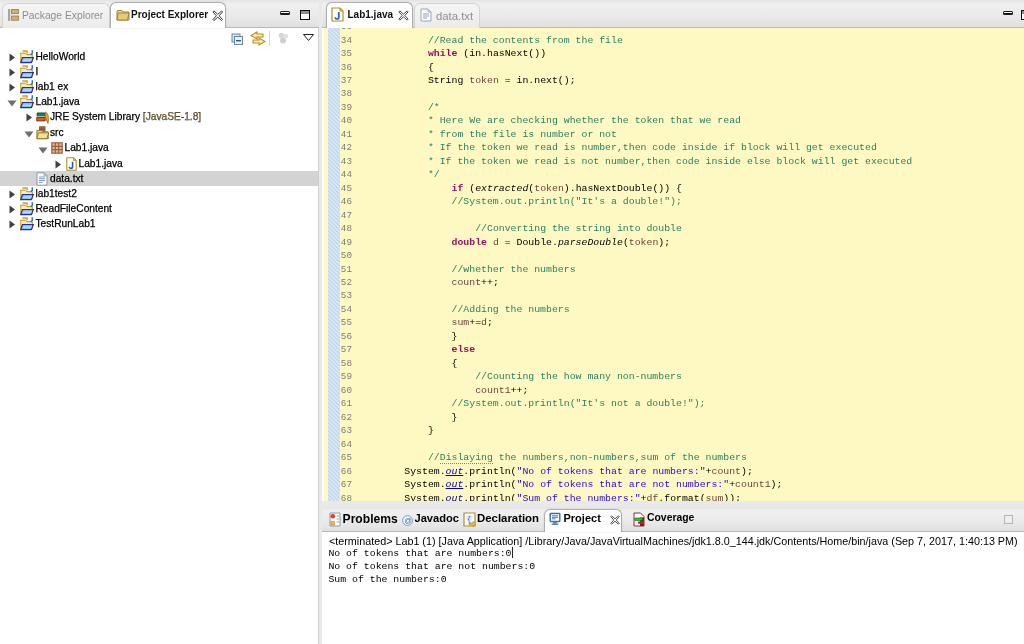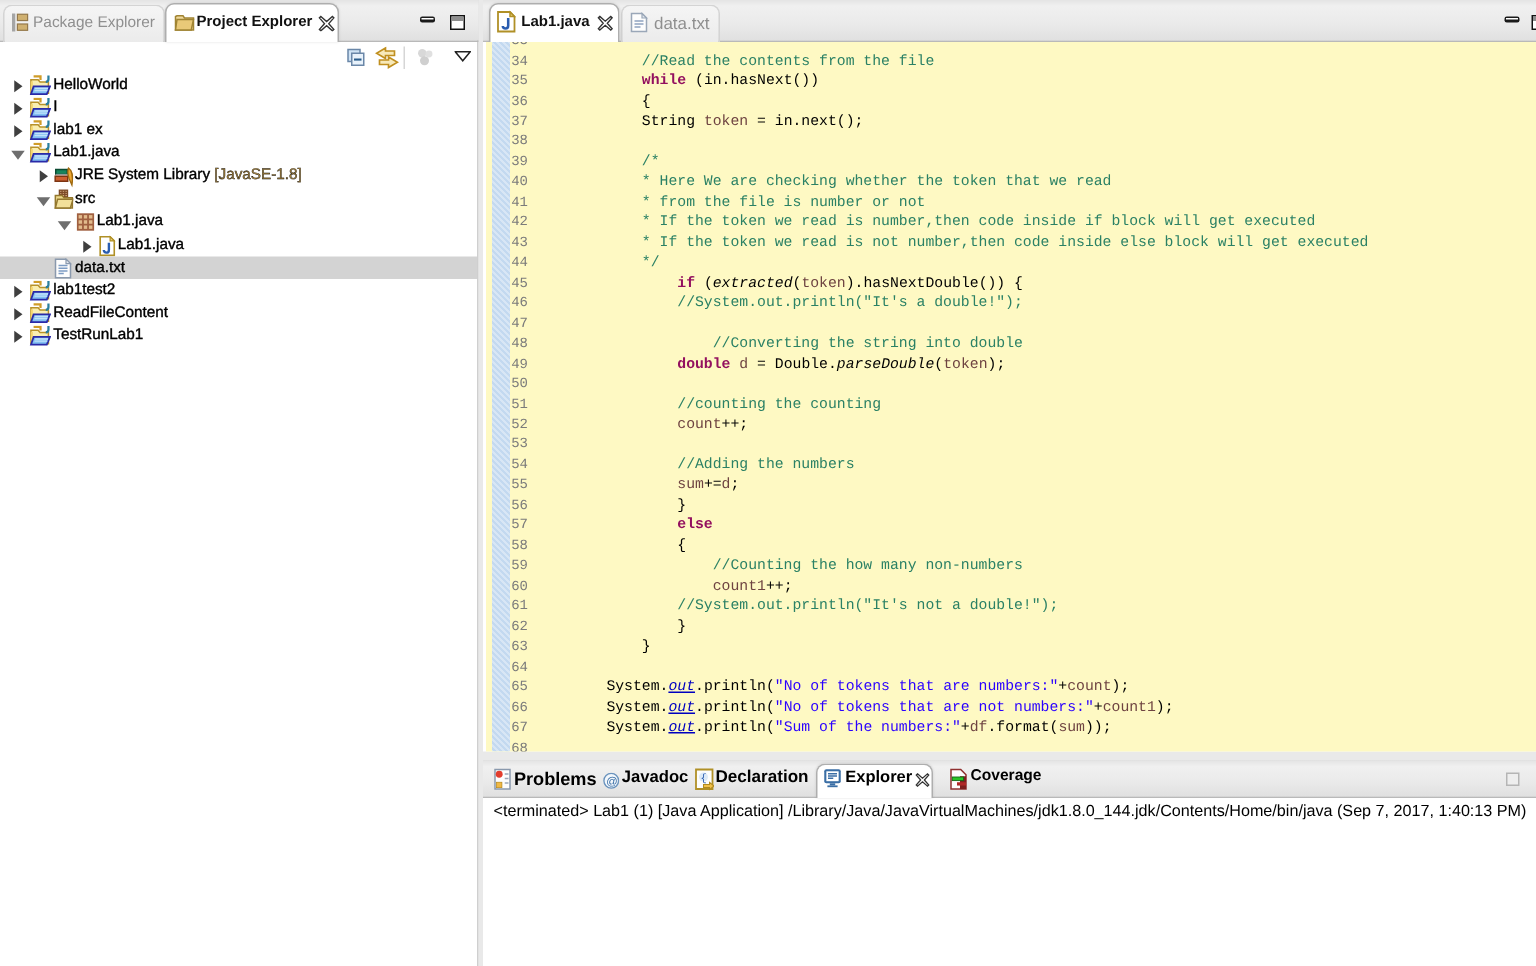--- a/index.html
+++ b/index.html
@@ -340,34 +340,35 @@
             <span class="c">* from the file is number or not</span>
             <span class="c">* If the token we read is number,then code inside if block will get executed</span>
             <span class="c">* If the token we read is not number,then code inside else block will get executed</span>
             <span class="c">*/</span>
                 <span class="k">if</span> (<span class="m">extracted</span>(<span class="v">token</span>).hasNextDouble()) {
                 <span class="c">//System.out.println("It's a double!");</span>
 
                     <span class="c">//Converting the string into double</span>
                 <span class="k">double</span> <span class="v">d</span> = Double.<span class="m">parseDouble</span>(<span class="v">token</span>);
 
-                <span class="c">//counting the counting</span>
+                <span class="c">//whether the numbers</span>
                 <span class="v">count</span>++;
 
                 <span class="c">//Adding the numbers</span>
                 <span class="v">sum</span>+=<span class="v">d</span>;
                 }
                 <span class="k">else</span>
                 {
                     <span class="c">//Counting the how many non-numbers</span>
                     <span class="v">count1</span>++;
                 <span class="c">//System.out.println("It's not a double!");</span>
                 }
             }
 
+            <span class="c">//<span class="sq">Dislaying</span> the numbers,non-numbers,sum of the numbers</span>
         System.<span class="o">out</span>.println(<span class="s">"No of tokens that are numbers:"</span>+<span class="v">count</span>);
         System.<span class="o">out</span>.println(<span class="s">"No of tokens that are not numbers:"</span>+<span class="v">count1</span>);
         System.<span class="o">out</span>.println(<span class="s">"Sum of the numbers:"</span>+<span class="v">df</span>.format(<span class="v">sum</span>));</div>
 </div>
 
 <div id="bottompanel" class="abs" style="border-top:1px solid #c9c9c9;"></div>
 <div id="bottabs" class="abs tabbar"></div>
 <div class="tab-active" style="left:544px; top:509px; width:78px; height:23px;"></div>
 
 <div class="abs" style="left:329px; top:512px;">
@@ -395,30 +396,33 @@
 <span class="btab" style="left:477px; font-size:11.4px;">Declaration</span>
 <div class="abs" style="left:549px; top:512px;">
   <svg width="12" height="15" viewBox="0 0 12 15">
       <rect x="0.5" y="0.8" width="11" height="9.4" rx="1.4" fill="#3a6ea5"></rect>
       <rect x="1.9" y="2.2" width="8.2" height="6.6" fill="#fff"></rect>
       <path d="M3 3.8 H9 M3 5.3 H9 M3 6.8 H6.5" stroke="#3a6ea5" stroke-width="0.9"></path>
       <rect x="4.2" y="10.2" width="3.6" height="1.4" fill="#3a6ea5"></rect>
       <rect x="2.6" y="11.6" width="6.8" height="1.2" fill="#3a6ea5"></rect>
     </svg>
 </div>
-<span class="btab tab-label-on" style="left:563.5px; font-size:11px;">Explorer</span>
+<span class="btab tab-label-on" style="left:563.5px; font-size:11px;">Project</span>
 <svg class="abs" style="left:609.5px; top:515px;" width="10" height="10" viewBox="0 0 12 12">
     <path d="M2 1 L6 4.5 L10 1 L11 2 L7.5 6 L11 10 L10 11 L6 7.5 L2 11 L1 10 L4.5 6 L1 2 Z" fill="#fff" stroke="#333" stroke-width="1"></path>
   </svg>
 <div class="abs" style="left:633px; top:512px;">
   <svg width="12" height="15" viewBox="0 0 12 15">
       <path d="M1 1 L7.5 1 L11 4.5 L11 14 L1 14 Z" fill="#fdfdfd" stroke="#8f2f2f" stroke-width="1"></path>
       <path d="M7 5.5 L11 5.5 L11 14 L7 14 Z" fill="#7e1f1f"></path>
       <rect x="1.8" y="6" width="7.6" height="2.4" fill="#27c427" stroke="#156715" stroke-width="0.6"></rect>
       <rect x="5" y="9.5" width="6" height="2.2" fill="#b02828"></rect>
     </svg>
 </div>
 <span class="btab" style="left:647px; font-size:10.4px;">Coverage</span>
 <div class="abs" style="left:1004px; top:515px; width:9px; height:9px; border:1.4px solid #b5b5b5; background:#eee;"></div>
 
 <div id="console" class="abs">
   <div id="conhdr">&lt;terminated&gt; Lab1 (1) [Java Application] /Library/Java/JavaVirtualMachines/jdk1.8.0_144.jdk/Contents/Home/bin/java (Sep 7, 2017, 1:40:13 PM)</div>
+  <div id="conout">No of tokens that are numbers:0<span class="cursor"></span>
+No of tokens that are not numbers:0
+Sum of the numbers:0</div>
 </div>
 
 </body></html>

